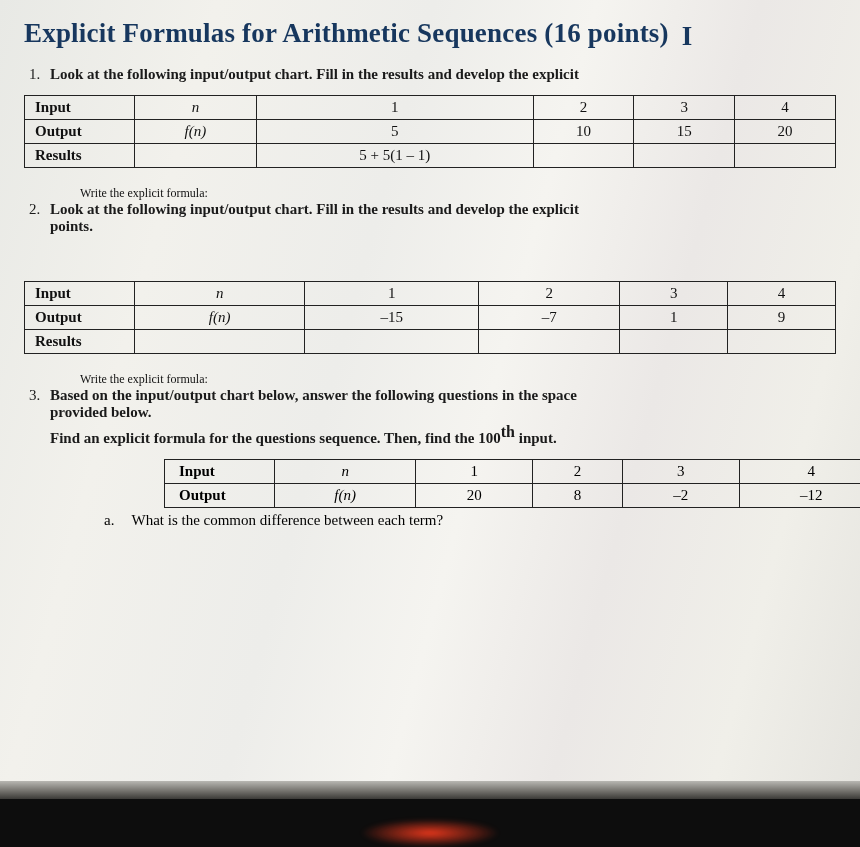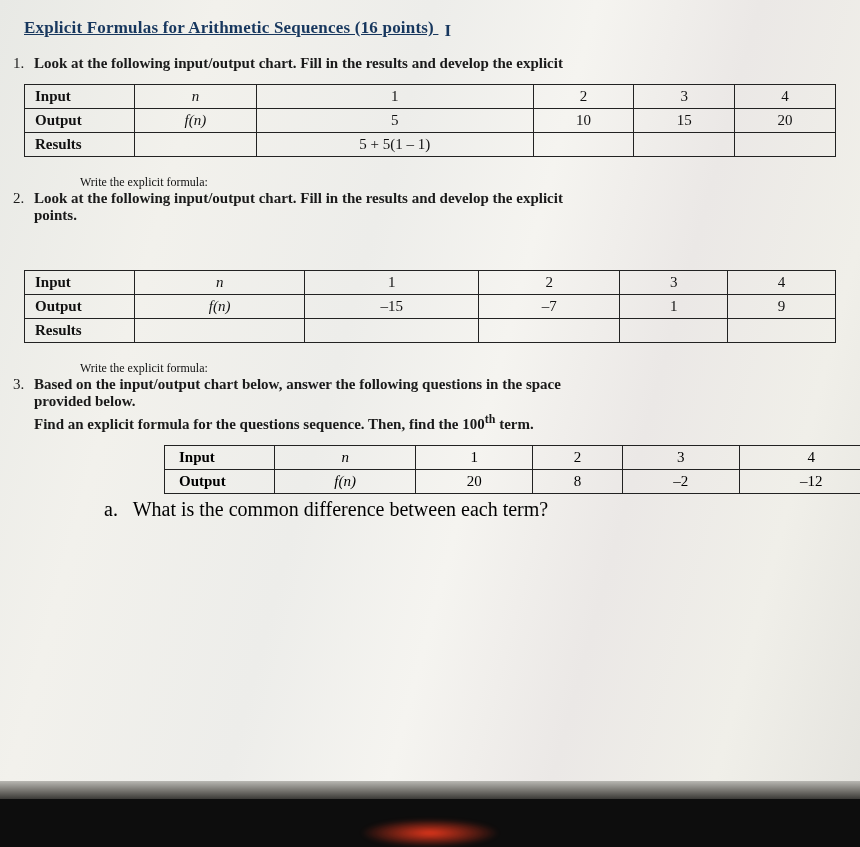--- a/index.html
+++ b/index.html
@@ -13,36 +13,35 @@
     overflow: hidden;
   }
   .screen {
     width: 860px;
     height: 847px;
     background: linear-gradient(105deg, #e8e9e5 0%, #f2f1ec 20%, #ededea 40%, #f5f4f0 55%, #ebe8e6 70%, #f0efe9 85%, #e4e3de 100%);
     padding: 18px 24px 0 24px;
     position: relative;
   }
   .title {
-    font-size: 17px;
+    font-size: 27px;
     font-weight: bold;
     color: #17375e;
     margin: 0 0 14px 0;
     letter-spacing: 0.2px;
-    text-decoration: underline;
   }
   .cursor {
     display: inline-block;
     vertical-align: -3px;
     margin-left: 6px;
     font-family: serif;
     color: #17375e;
   }
   ol.main {
-    margin: 0 0 0 4px;
+    margin: 0 0 0 20px;
     padding: 0;
     font-size: 15px;
     color: #1a1a1a;
   }
   ol.main > li { margin-bottom: 12px; padding-left: 6px; }
   .bold { font-weight: bold; }
   table.io {
     border-collapse: collapse;
     width: 100%;
     margin: 6px 0 18px 0;
@@ -87,21 +86,21 @@
   }
   table.io3 .rowhead3 {
     text-align: left;
     font-weight: bold;
     padding-left: 14px;
     width: 110px;
   }
   .sub-q {
     margin-left: 80px;
     margin-top: 4px;
-    font-size: 20px;
+    font-size: 15px;
   }
   .sub-q .lbl { display:inline-block; width:24px; }
   .bottom-bar {
     position: absolute;
     left: 0; right: 0; bottom: 0;
     height: 48px;
     background: #0d0d0d;
   }
   .shelf {
     position: absolute;
@@ -112,21 +111,21 @@
   .glow {
     position: absolute;
     bottom: 0;
     left: 50%;
     transform: translateX(-50%);
     width: 140px;
     height: 28px;
     background: radial-gradient(ellipse at center, rgba(255,60,30,0.9) 0%, rgba(255,60,30,0.0) 70%);
     filter: blur(2px);
   }
-  .sup { font-size: 12px; vertical-align: super; }
+  .sup { font-size: 16px; vertical-align: super; }
 </style>
 </head>
 <body>
 
 <div class="screen">
 
   <h1 class="title">
     <span>Explicit Formulas for Arithmetic Sequences (16 points)</span>
     <span class="cursor">I</span>
   </h1>
@@ -207,21 +206,21 @@
   </tbody>
     </table>
 
   <div class="indent-text">Write the explicit formula:</div>
 
   <ol class="main q3" start="3">
     <li>
       <span class="bold">Based on the input/output chart below, answer the following questions in the space</span><br>
       <span class="bold">provided below.</span>
       <div class="bold" style="margin-top:2px;">
-        <span>Find an explicit formula for the questions sequence. Then, find the 100</span><span class="sup">th</span><span> term.</span>
+        <span>Find an explicit formula for the questions sequence. Then, find the 100</span><span class="sup">th</span><span> input.</span>
       </div>
     </li>
   </ol>
 
   <div class="table3-wrap">
     <table class="io3">
       <tbody>
           <tr>
         <td class="rowhead3">Input</td>
         <td class="italic">n</td>

